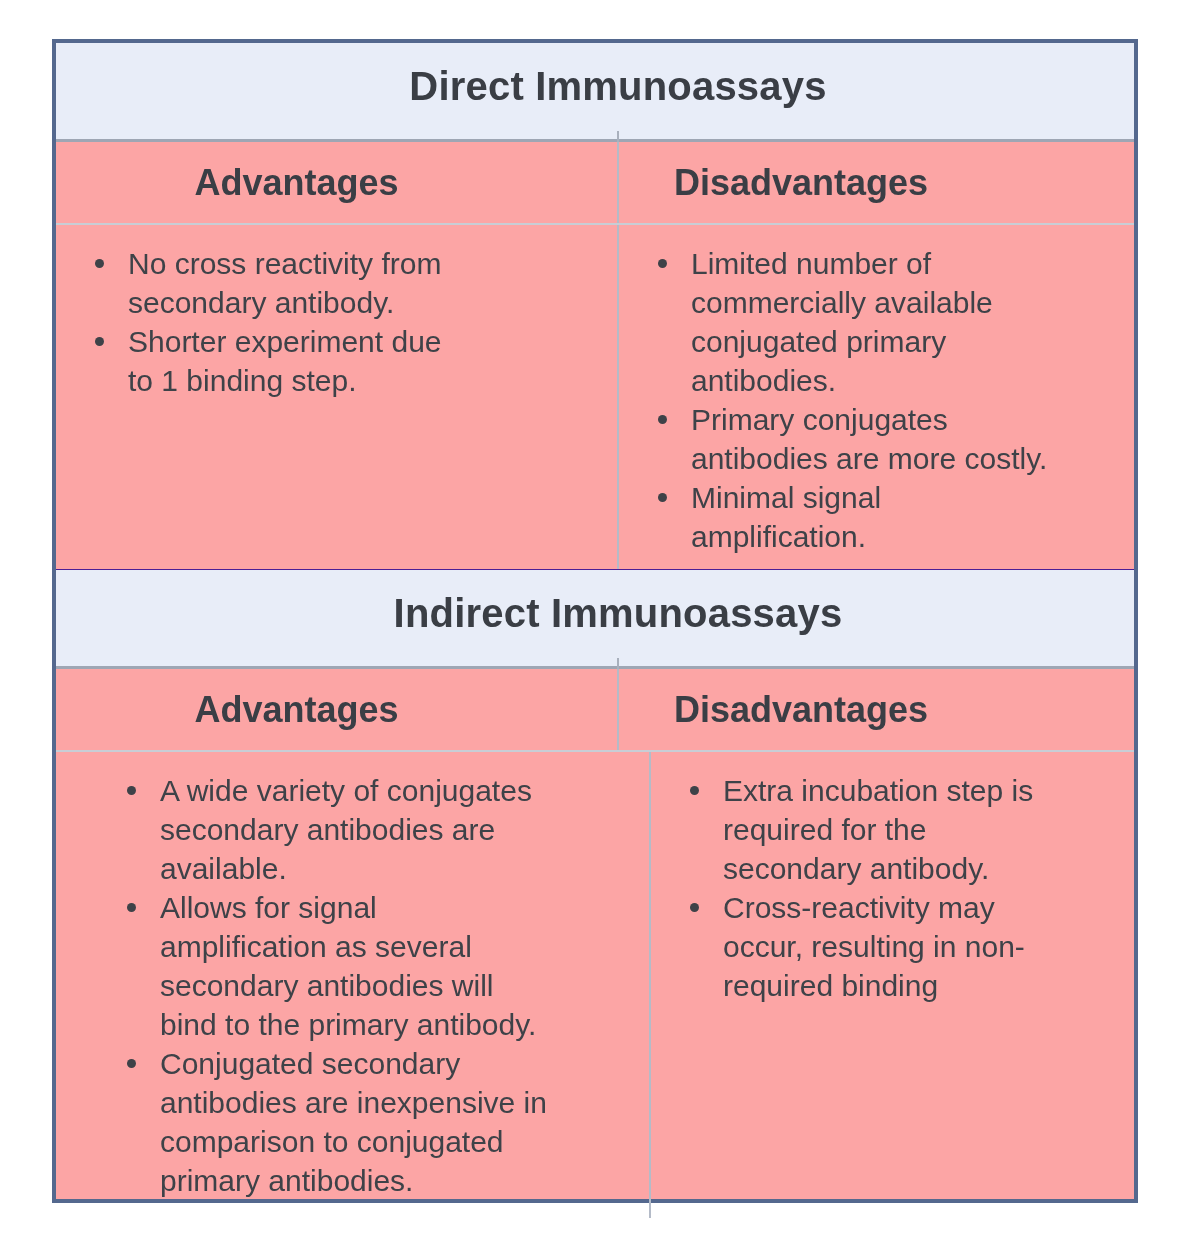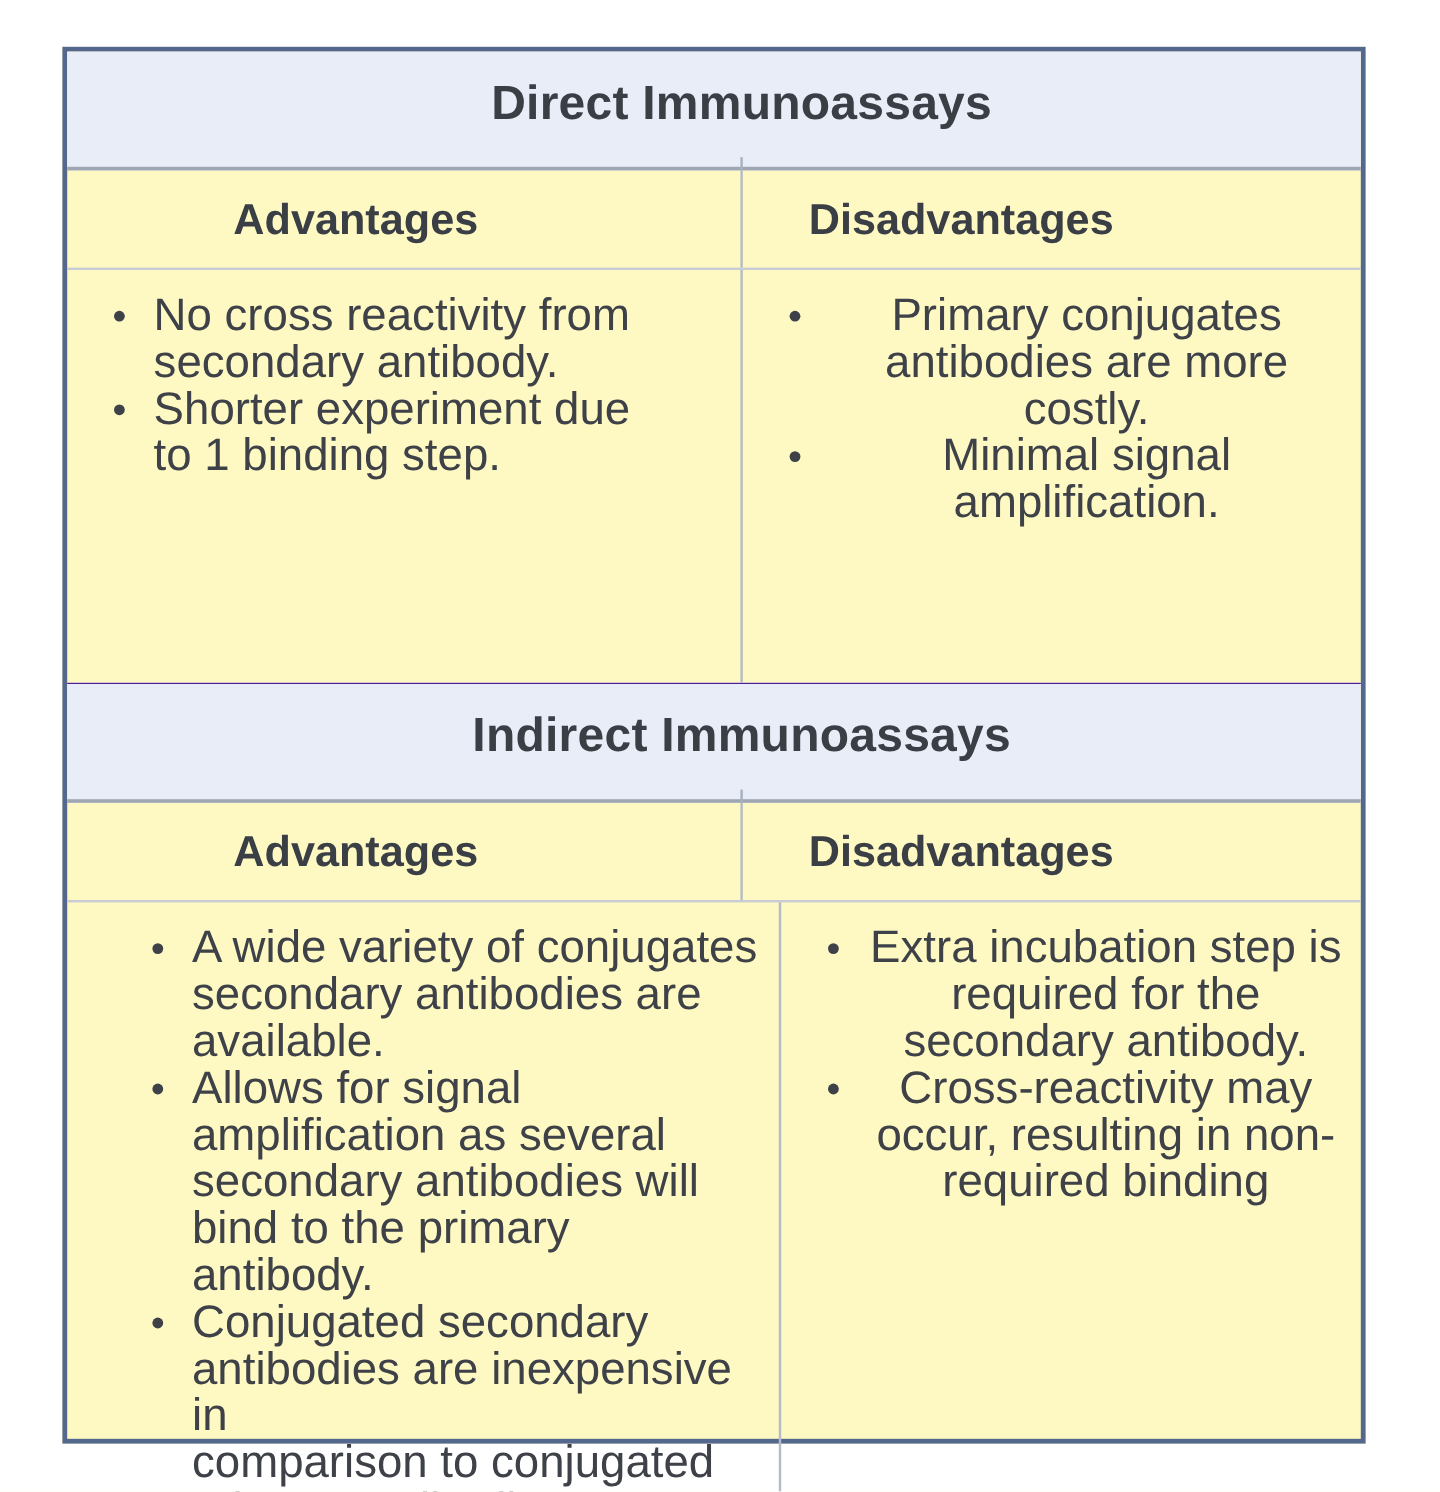--- a/index.html
+++ b/index.html
@@ -20,21 +20,21 @@
     overflow: hidden;
   }
   .assay-table {
     position: absolute;
     left: 52px;
     top: 39px;
     width: 1086px;
     height: 1164px;
     box-sizing: border-box;
     border: 4px solid #54688e;
-    background: #fef9c3;
+    background: #fca5a5;
     display: flex;
     flex-direction: column;
   }
   .title-band {
     height: 86px;
     flex: 0 0 86px;
     background: #e8edf8;
     border-bottom: 3px solid #9ea6b4;
     display: flex;
     align-items: center;
@@ -56,21 +56,20 @@
   }
   .col-left {
     width: 563px;
     flex: 0 0 563px;
     border-right: 2px solid #b4bbc8;
     box-sizing: border-box;
   }
   .col-right {
     flex: 1 1 auto;
     min-width: 0;
-    text-align: center;
   }
   .hdr-row {
     height: 81px;
     flex-shrink: 0;
     border-bottom: 2px solid #c8cdd5;
     gap: 19px;
   }
   .hdr-cell {
     height: 100%;
     display: flex;
@@ -86,21 +85,21 @@
   .content-row-1 { height: 344px; flex: 0 0 344px; }
   .content-row-2 { flex: 1 1 auto; margin-left: 32px; }
   .content-row-1 .col-left,
   .content-row-1 .col-right,
   .content-row-2 .col-left,
   .content-row-2 .col-right { height: 100%; }
   ul.bullets {
     margin: 0;
     padding: 19px 14px 18px 36px;
     list-style: none;
-    font-size: 38px;
+    font-size: 30px;
     line-height: 39px;
     white-space: pre-line;
     color: #3e4248;
   }
   ul.bullets li {
     position: relative;
     padding-left: 36px;
   }
   ul.bullets li::before {
     content: "";
@@ -135,21 +134,24 @@
       <div class="col-right hdr-cell dis">Disadvantages</div>
     </div>
 
     <div class="cols content-row-1">
       <div class="col-left">
         <ul class="bullets"><li>No cross reactivity from
 secondary antibody.</li><li>Shorter experiment due
 to 1 binding step.</li></ul>
       </div>
       <div class="col-right">
-        <ul class="bullets"><li>Primary conjugates
+        <ul class="bullets"><li>Limited number of
+commercially available
+conjugated primary
+antibodies.</li><li>Primary conjugates
 antibodies are more costly.</li><li>Minimal signal
 amplification.</li></ul>
       </div>
     </div>
 
     <div class="title-band second">Indirect Immunoassays</div>
 
     <div class="cols hdr-row">
       <div class="divider-tick"></div>
       <div class="col-left hdr-cell adv">Advantages</div>

